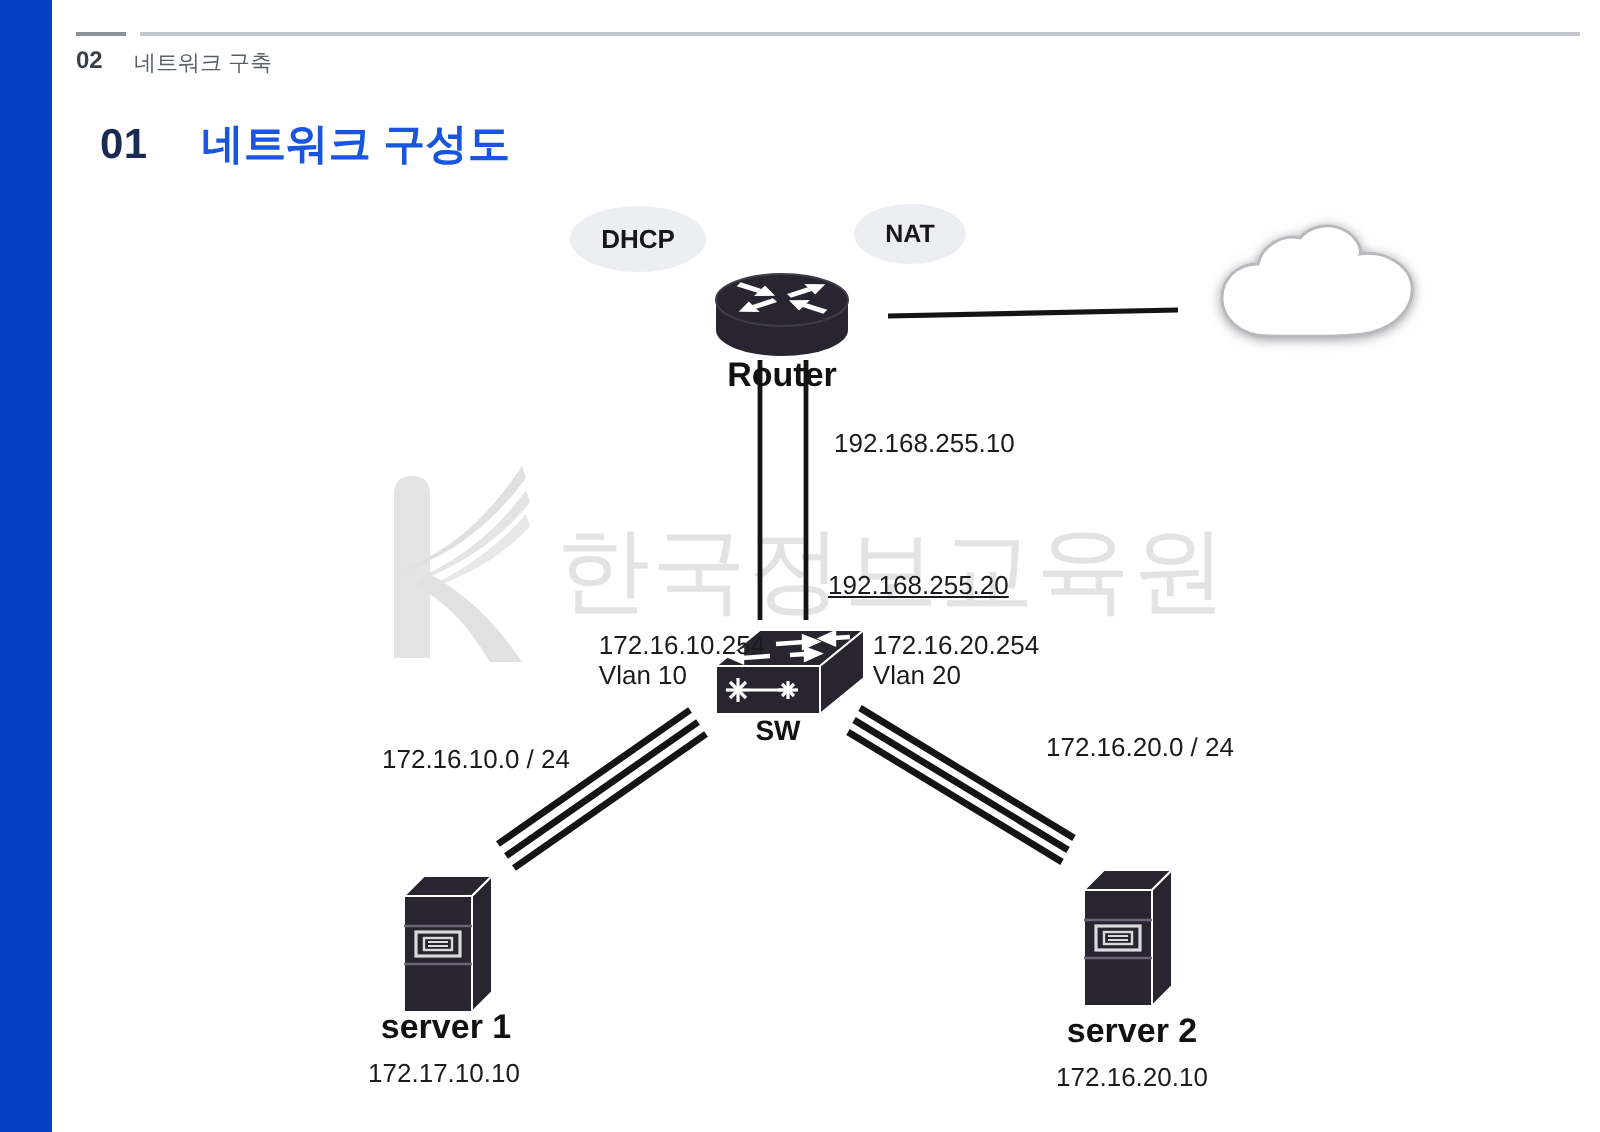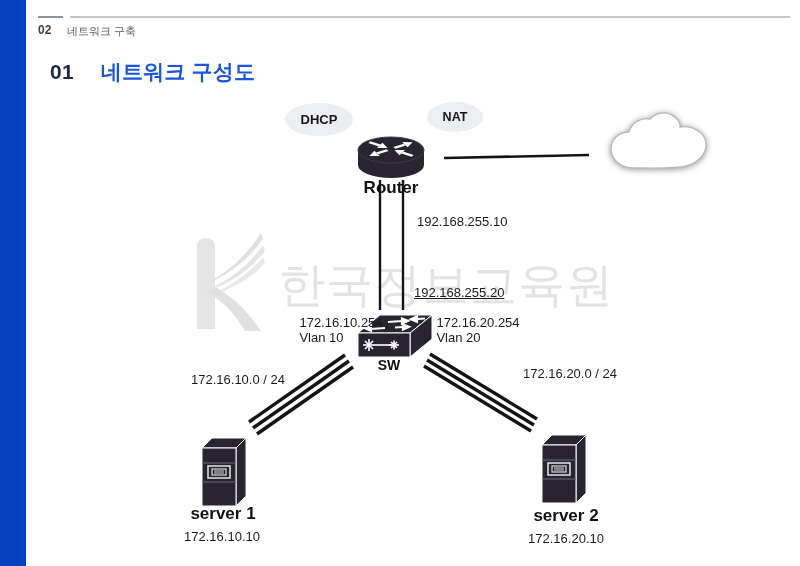--- a/index.html
+++ b/index.html
@@ -173,21 +173,21 @@
     <polygon class="device" points="35,11 45,1 45,59 35,69" stroke="#fff" stroke-width="1"></polygon>
     <rect class="device" x="1" y="11" width="34" height="58" stroke="#fff" stroke-width="1"></rect>
     <line x1="1" y1="26" x2="35" y2="26" stroke="#6a6675" stroke-width="1.2"></line>
     <line x1="1" y1="45" x2="35" y2="45" stroke="#6a6675" stroke-width="1.2"></line>
     <rect x="7" y="29" width="22" height="12" fill="none" stroke="#d9d9de" stroke-width="1.6"></rect>
     <rect x="11" y="32" width="14" height="6" fill="none" stroke="#d9d9de" stroke-width="1.2"></rect>
     <line x1="13" y1="34" x2="23" y2="34" stroke="#d9d9de" stroke-width="1"></line>
     <line x1="13" y1="36" x2="23" y2="36" stroke="#d9d9de" stroke-width="1"></line>
   </svg>
   <div class="lbl ctr dev-label" style="left:223px;top:504px;">server 1</div>
-  <div class="lbl ctr" style="left:222px;top:529px;">172.16.10.10</div>
+  <div class="lbl ctr" style="left:222px;top:529px;">172.17.10.10</div>
 
   <svg class="icon" style="left:541px;top:434px;" width="50" height="70" viewBox="0 0 50 70">
     <polygon class="device" points="1,11 11,1 45,1 35,11" stroke="#fff" stroke-width="1"></polygon>
     <polygon class="device" points="35,11 45,1 45,59 35,69" stroke="#fff" stroke-width="1"></polygon>
     <rect class="device" x="1" y="11" width="34" height="58" stroke="#fff" stroke-width="1"></rect>
     <line x1="1" y1="26" x2="35" y2="26" stroke="#6a6675" stroke-width="1.2"></line>
     <line x1="1" y1="45" x2="35" y2="45" stroke="#6a6675" stroke-width="1.2"></line>
     <rect x="7" y="29" width="22" height="12" fill="none" stroke="#d9d9de" stroke-width="1.6"></rect>
     <rect x="11" y="32" width="14" height="6" fill="none" stroke="#d9d9de" stroke-width="1.2"></rect>
     <line x1="13" y1="34" x2="23" y2="34" stroke="#d9d9de" stroke-width="1"></line>

